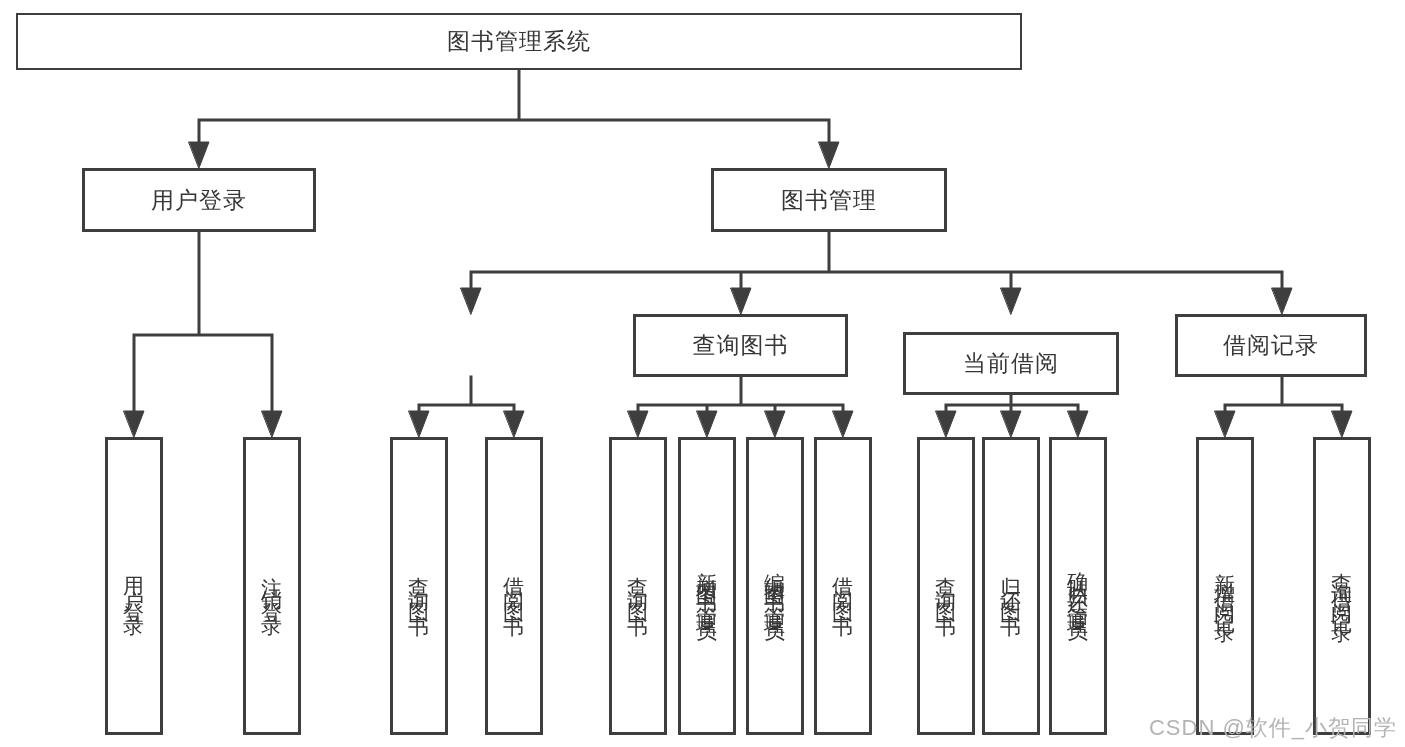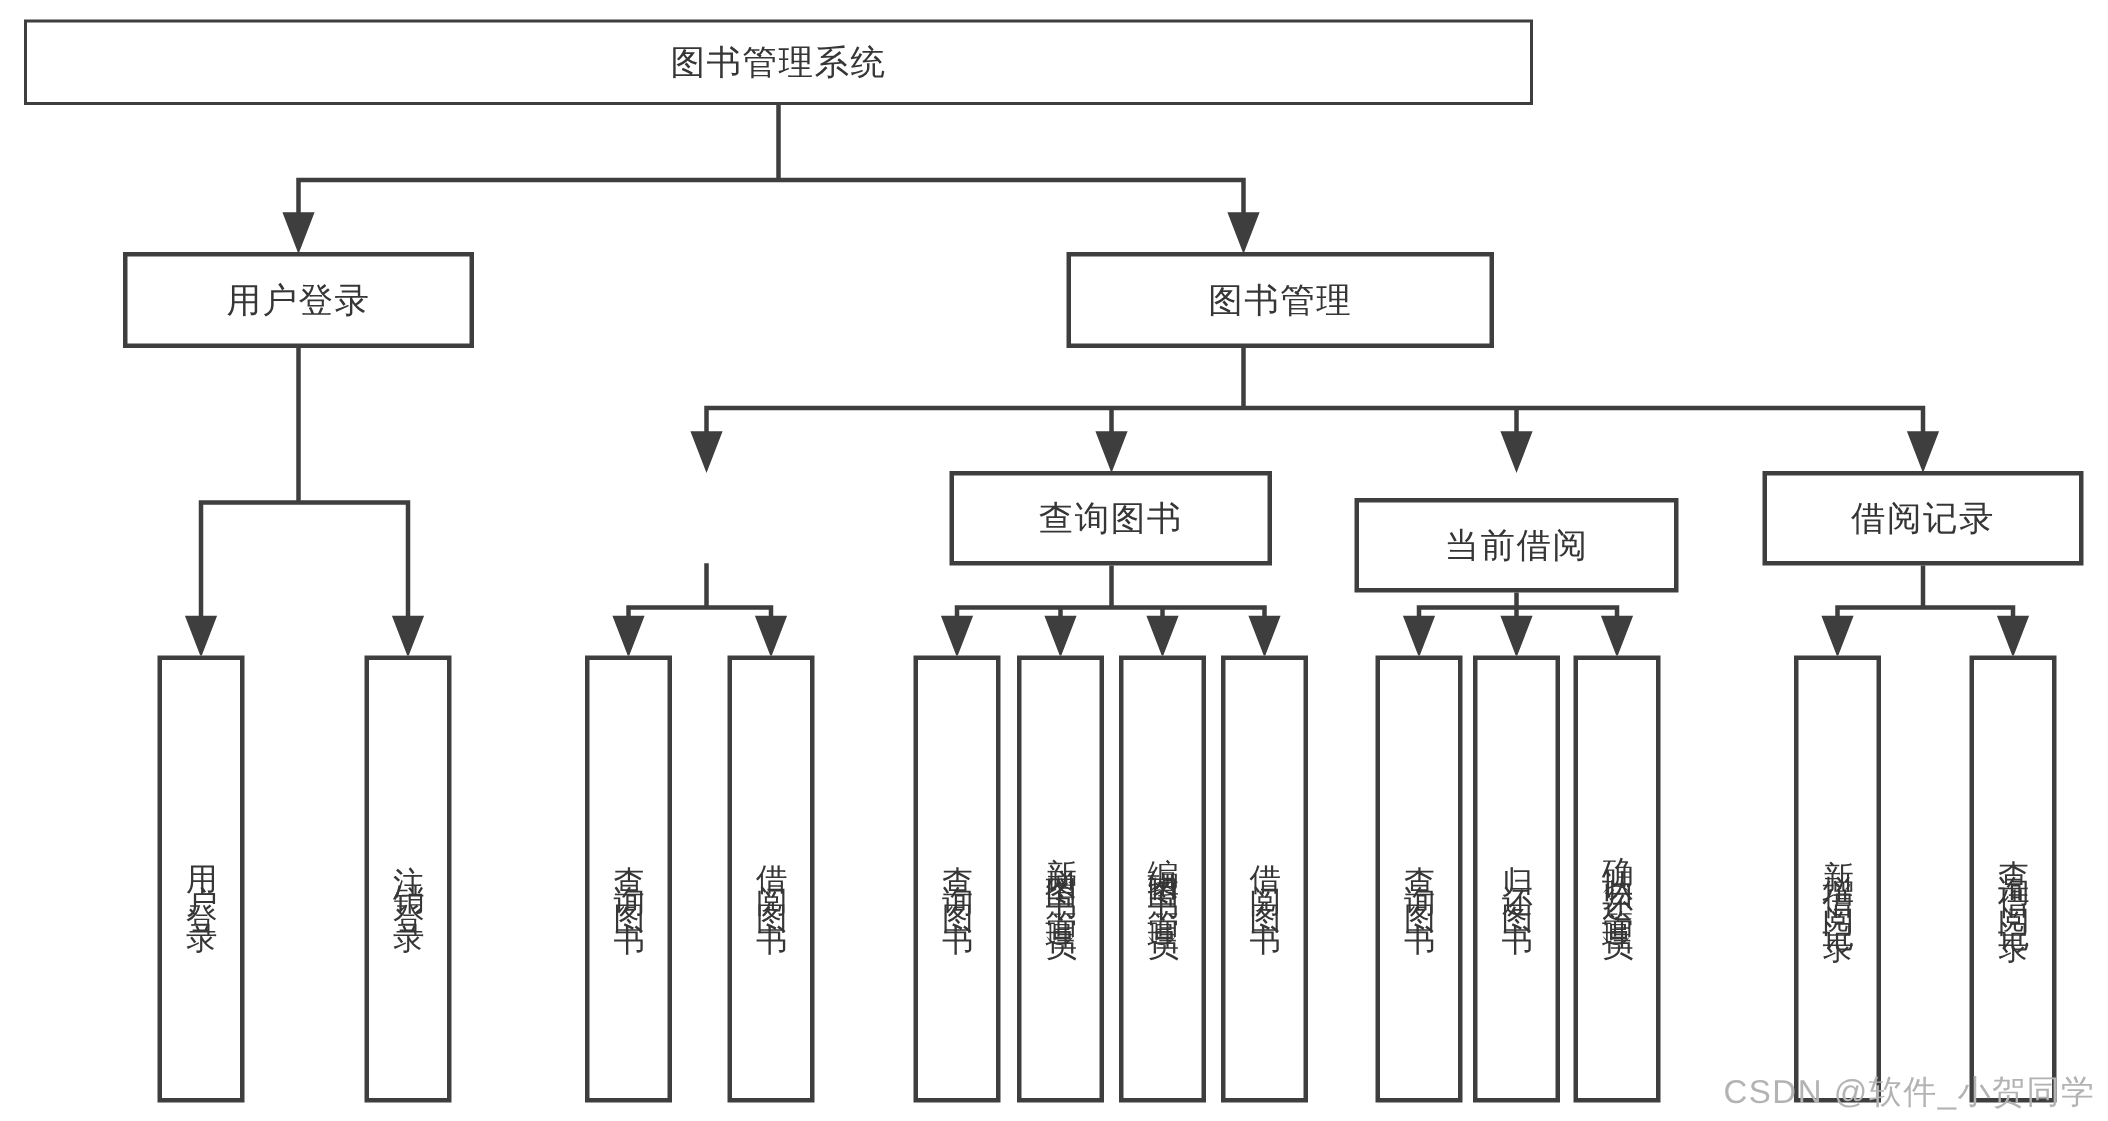--- a/index.html
+++ b/index.html
@@ -112,31 +112,31 @@
     </g>
   </svg>
 
   <div class="box root-box" style="left:16px;top:13px;width:1006px;height:57px">
     <span class="h-label">图书管理系统</span>
   </div>
 
   <div class="box" style="left:82px;top:168px;width:234px;height:64px">
     <span class="h-label">用户登录</span>
   </div>
-  <div class="box" style="left:711px;top:168px;width:285px;height:64px">
+  <div class="box" style="left:711px;top:168px;width:236px;height:64px">
     <span class="h-label">图书管理</span>
   </div>
 
   <div class="box" style="left:633px;top:314px;width:215px;height:63px">
     <span class="h-label">查询图书</span>
   </div>
   <div class="box" style="left:903px;top:332px;width:216px;height:63px">
     <span class="h-label">当前借阅</span>
   </div>
-  <div class="box" style="left:1175px;top:314px;width:214px;height:63px">
+  <div class="box" style="left:1175px;top:314px;width:192px;height:63px">
     <span class="h-label">借阅记录</span>
   </div>
 
   <div class="box" style="left:105px;top:437px;width:58px;height:298px">
     <span class="v-label ls-short">用户登录</span>
   </div>
   <div class="box" style="left:243px;top:437px;width:58px;height:298px">
     <span class="v-label ls-short">注销登录</span>
   </div>
 

